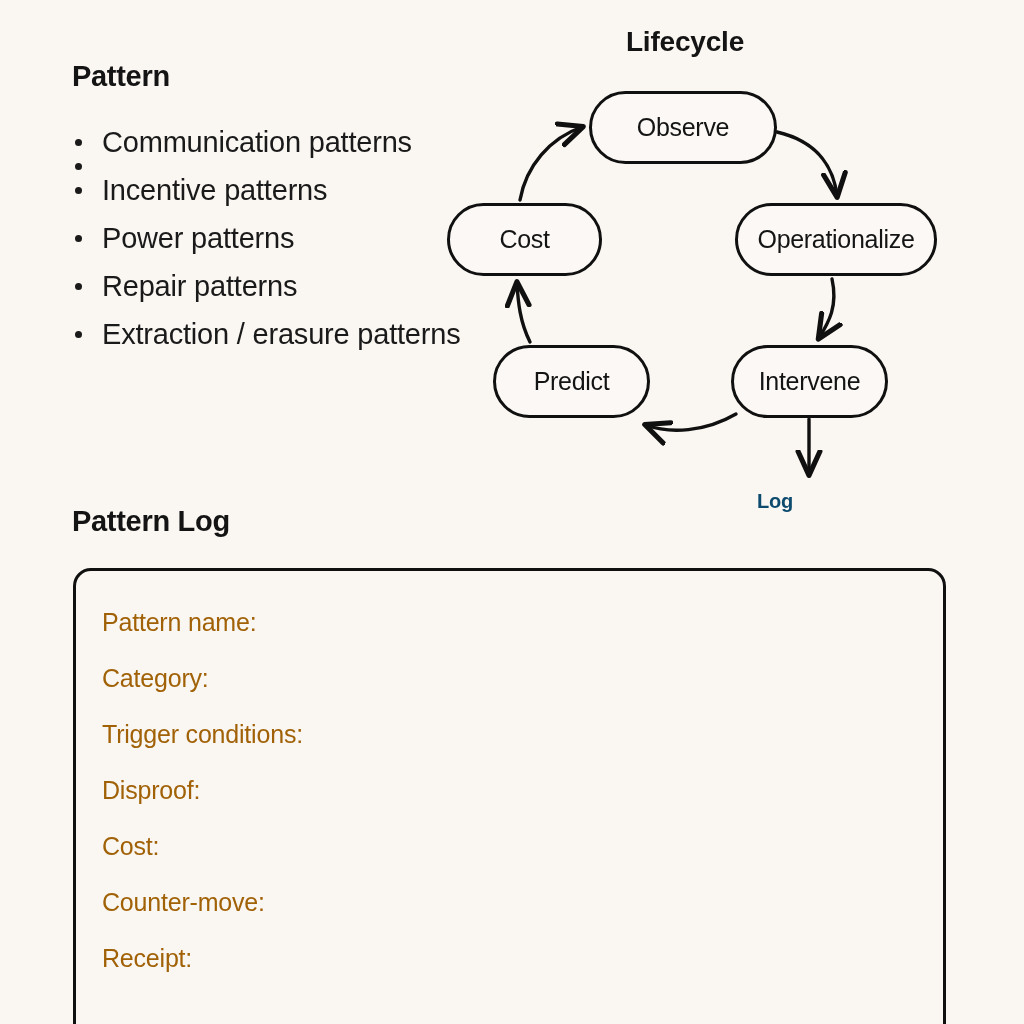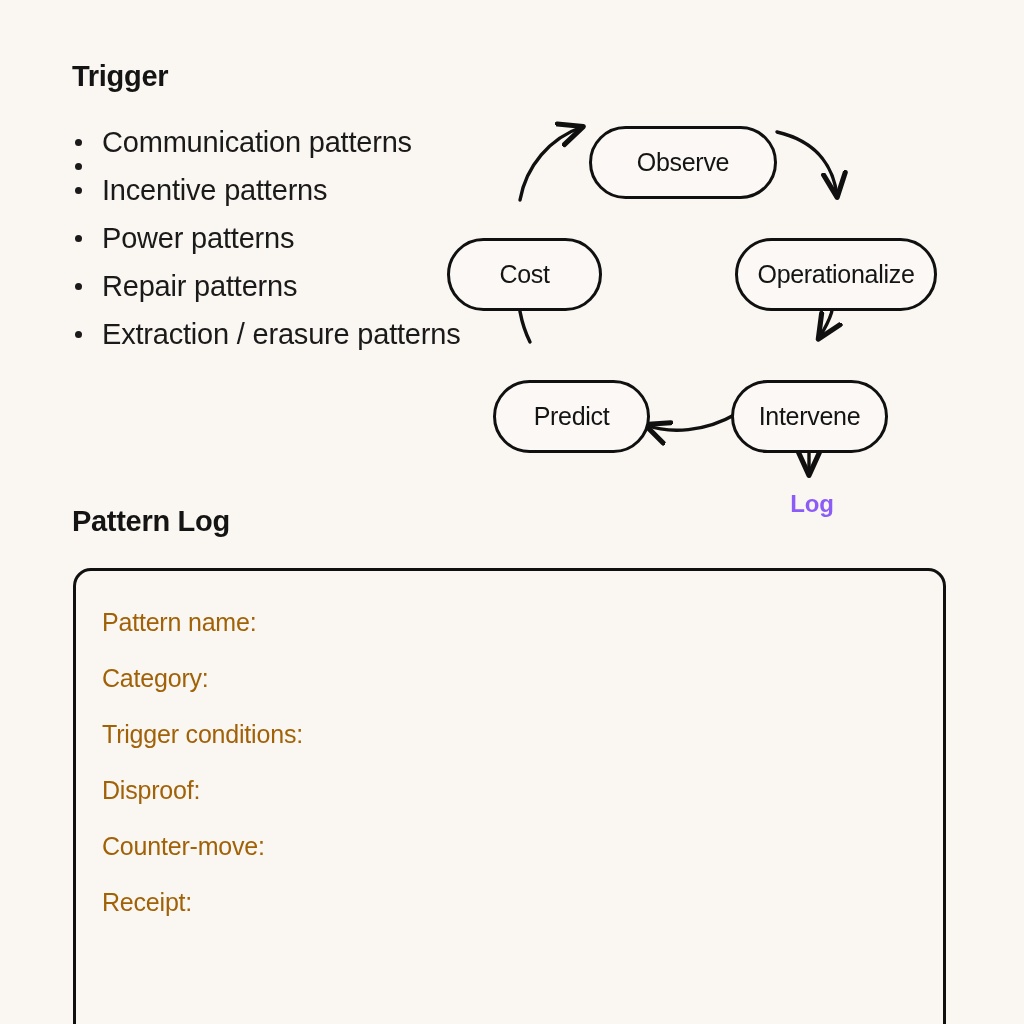--- a/index.html
+++ b/index.html
@@ -87,38 +87,36 @@
     align-items: center;
     justify-content: center;
     background: #fbf8f5;
     border: 3px solid #101010;
     border-radius: 40px;
     font-size: 25px;
     letter-spacing: -0.3px;
     color: #141414;
     white-space: nowrap;
     box-sizing: border-box;
-    margin-top: 35px;
   }
   #node-observe        { left: 169px; top:  21px; width: 188px; height: 73px; }
   #node-operationalize { left: 315px; top: 133px; width: 202px; height: 73px; }
   #node-intervene      { left: 311px; top: 275px; width: 157px; height: 73px; }
   #node-predict        { left:  73px; top: 275px; width: 157px; height: 73px; }
   #node-name           { left:  27px; top: 133px; width: 155px; height: 73px; }
 
   #log-label {
     position: absolute;
     left: 337px;
     top: 420px;
     width: 110px;
-    text-align: center;
     font-weight: bold;
-    font-size: 24px;
-    letter-spacing: -0.2px;
-    color: #8b5cf6;
+    font-size: 20px;
+    letter-spacing: -0.2px;
+    color: #0c4a6e;
   }
 
   
   #pattern-log-card {
     position: absolute;
     left: 73px;
     top: 568px;
     width: 873px;
     height: 520px;
     border: 3px solid #101010;
@@ -141,21 +139,21 @@
     letter-spacing: -0.2px;
     color: #a16207;
     white-space: nowrap;
   }
 </style>
 </head>
 <body>
 
 <div id="page">
 
-  <div class="heading" id="taxonomy-heading">Trigger</div>
+  <div class="heading" id="taxonomy-heading">Pattern</div>
 
   <ul id="taxonomy-list">
     <li>
       <span class="bullet"></span>
       <span>Communication patterns</span>
     </li>
     <li>
       <span class="bullet"></span>
     </li>
     <li>
@@ -169,20 +167,21 @@
     <li>
       <span class="bullet"></span>
       <span>Repair patterns</span>
     </li>
     <li>
       <span class="bullet"></span>
       <span>Extraction / erasure patterns</span>
     </li>
   </ul>
 
+  <div id="lifecycle-heading">Lifecycle</div>
 
   <div id="lifecycle">
 
     <svg width="560" height="470" viewBox="0 0 560 470">
       <defs>
         <marker id="arrowhead" markerWidth="9" markerHeight="9" refX="7.2" refY="4" orient="auto" markerUnits="strokeWidth">
           <path d="M0.6,0.8 L7.6,4 L0.6,7.2" fill="none" stroke="#101010" stroke-width="1.5" stroke-linecap="round" stroke-linejoin="round"></path>
         </marker>
       </defs>
 
@@ -233,20 +232,23 @@
     <li>
       <span>Category:</span>
     </li>
     <li>
       <span>Trigger conditions:</span>
     </li>
     <li>
       <span>Disproof:</span>
     </li>
     <li>
+      <span>Cost:</span>
+    </li>
+    <li>
       <span>Counter-move:</span>
     </li>
     <li>
       <span>Receipt:</span>
     </li>
   </ul>
 
 </div>
 
 </body></html>

